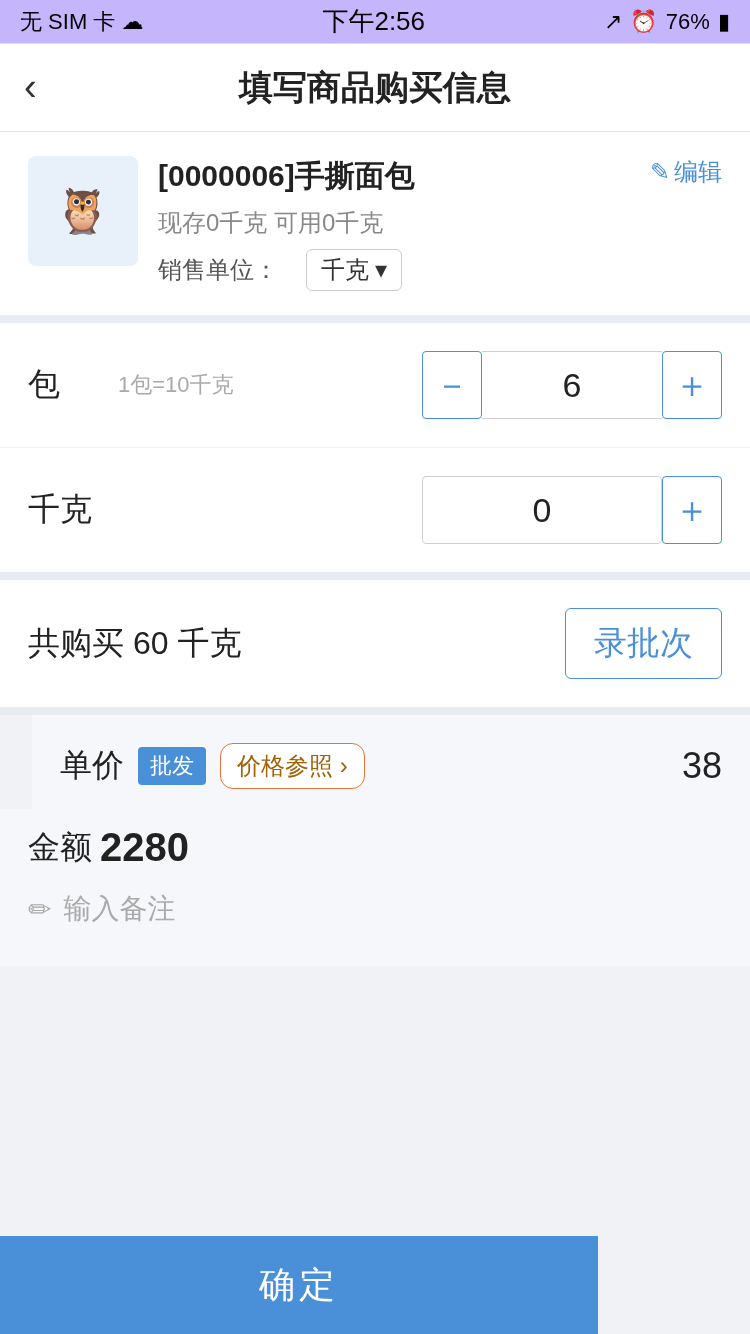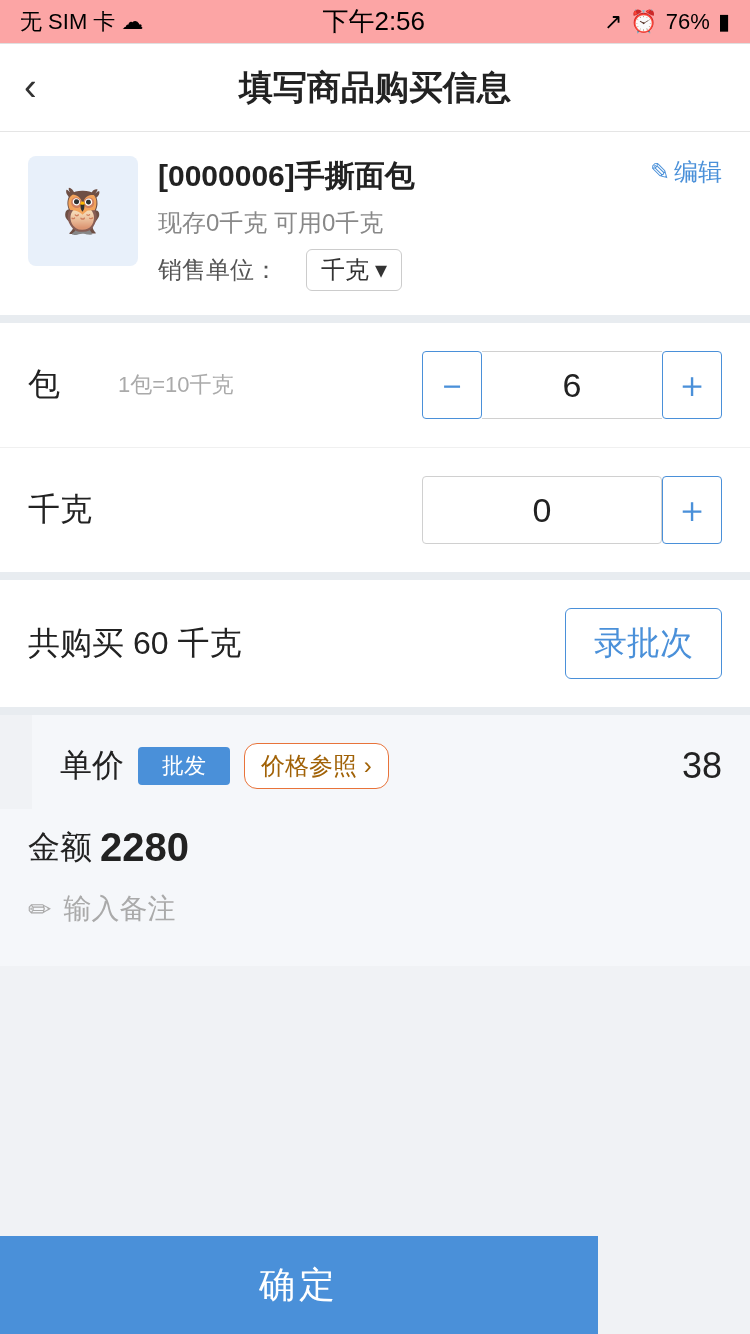--- a/index.html
+++ b/index.html
@@ -9,21 +9,21 @@
       min-height: 1334px;
       font-family: -apple-system, "PingFang SC", "Helvetica Neue", sans-serif;
       background: #f0f2f5;
       position: relative;
     }
 
     
     .status-bar {
       width: 750px;
       height: 44px;
-      background: #fca5a5;
+      background: #c4b5fd;
       display: flex;
       align-items: center;
       justify-content: space-between;
       padding: 0 20px;
       font-size: 24px;
       color: #000;
       border-bottom: 1px solid #e0e0e0;
     }
     .status-left { display: flex; align-items: center; gap: 8px; font-size: 22px; }
     .status-center { font-size: 26px; font-weight: 500; }
@@ -241,21 +241,21 @@
       gap: 14px;
     }
     .price-label {
       font-size: 32px;
       color: #222;
     }
     .price-tag {
       background: #4a90d9;
       color: #fff;
       font-size: 22px;
-      padding: 4px 24px;
+      padding: 4px 12px;
       border-radius: 4px;
     }
     .price-ref-btn {
       border: 1.5px solid #e8733a;
       border-radius: 13px;
       padding: 6px 16px;
       font-size: 24px;
       color: #a16207;
       background: #fff;
       cursor: pointer;

